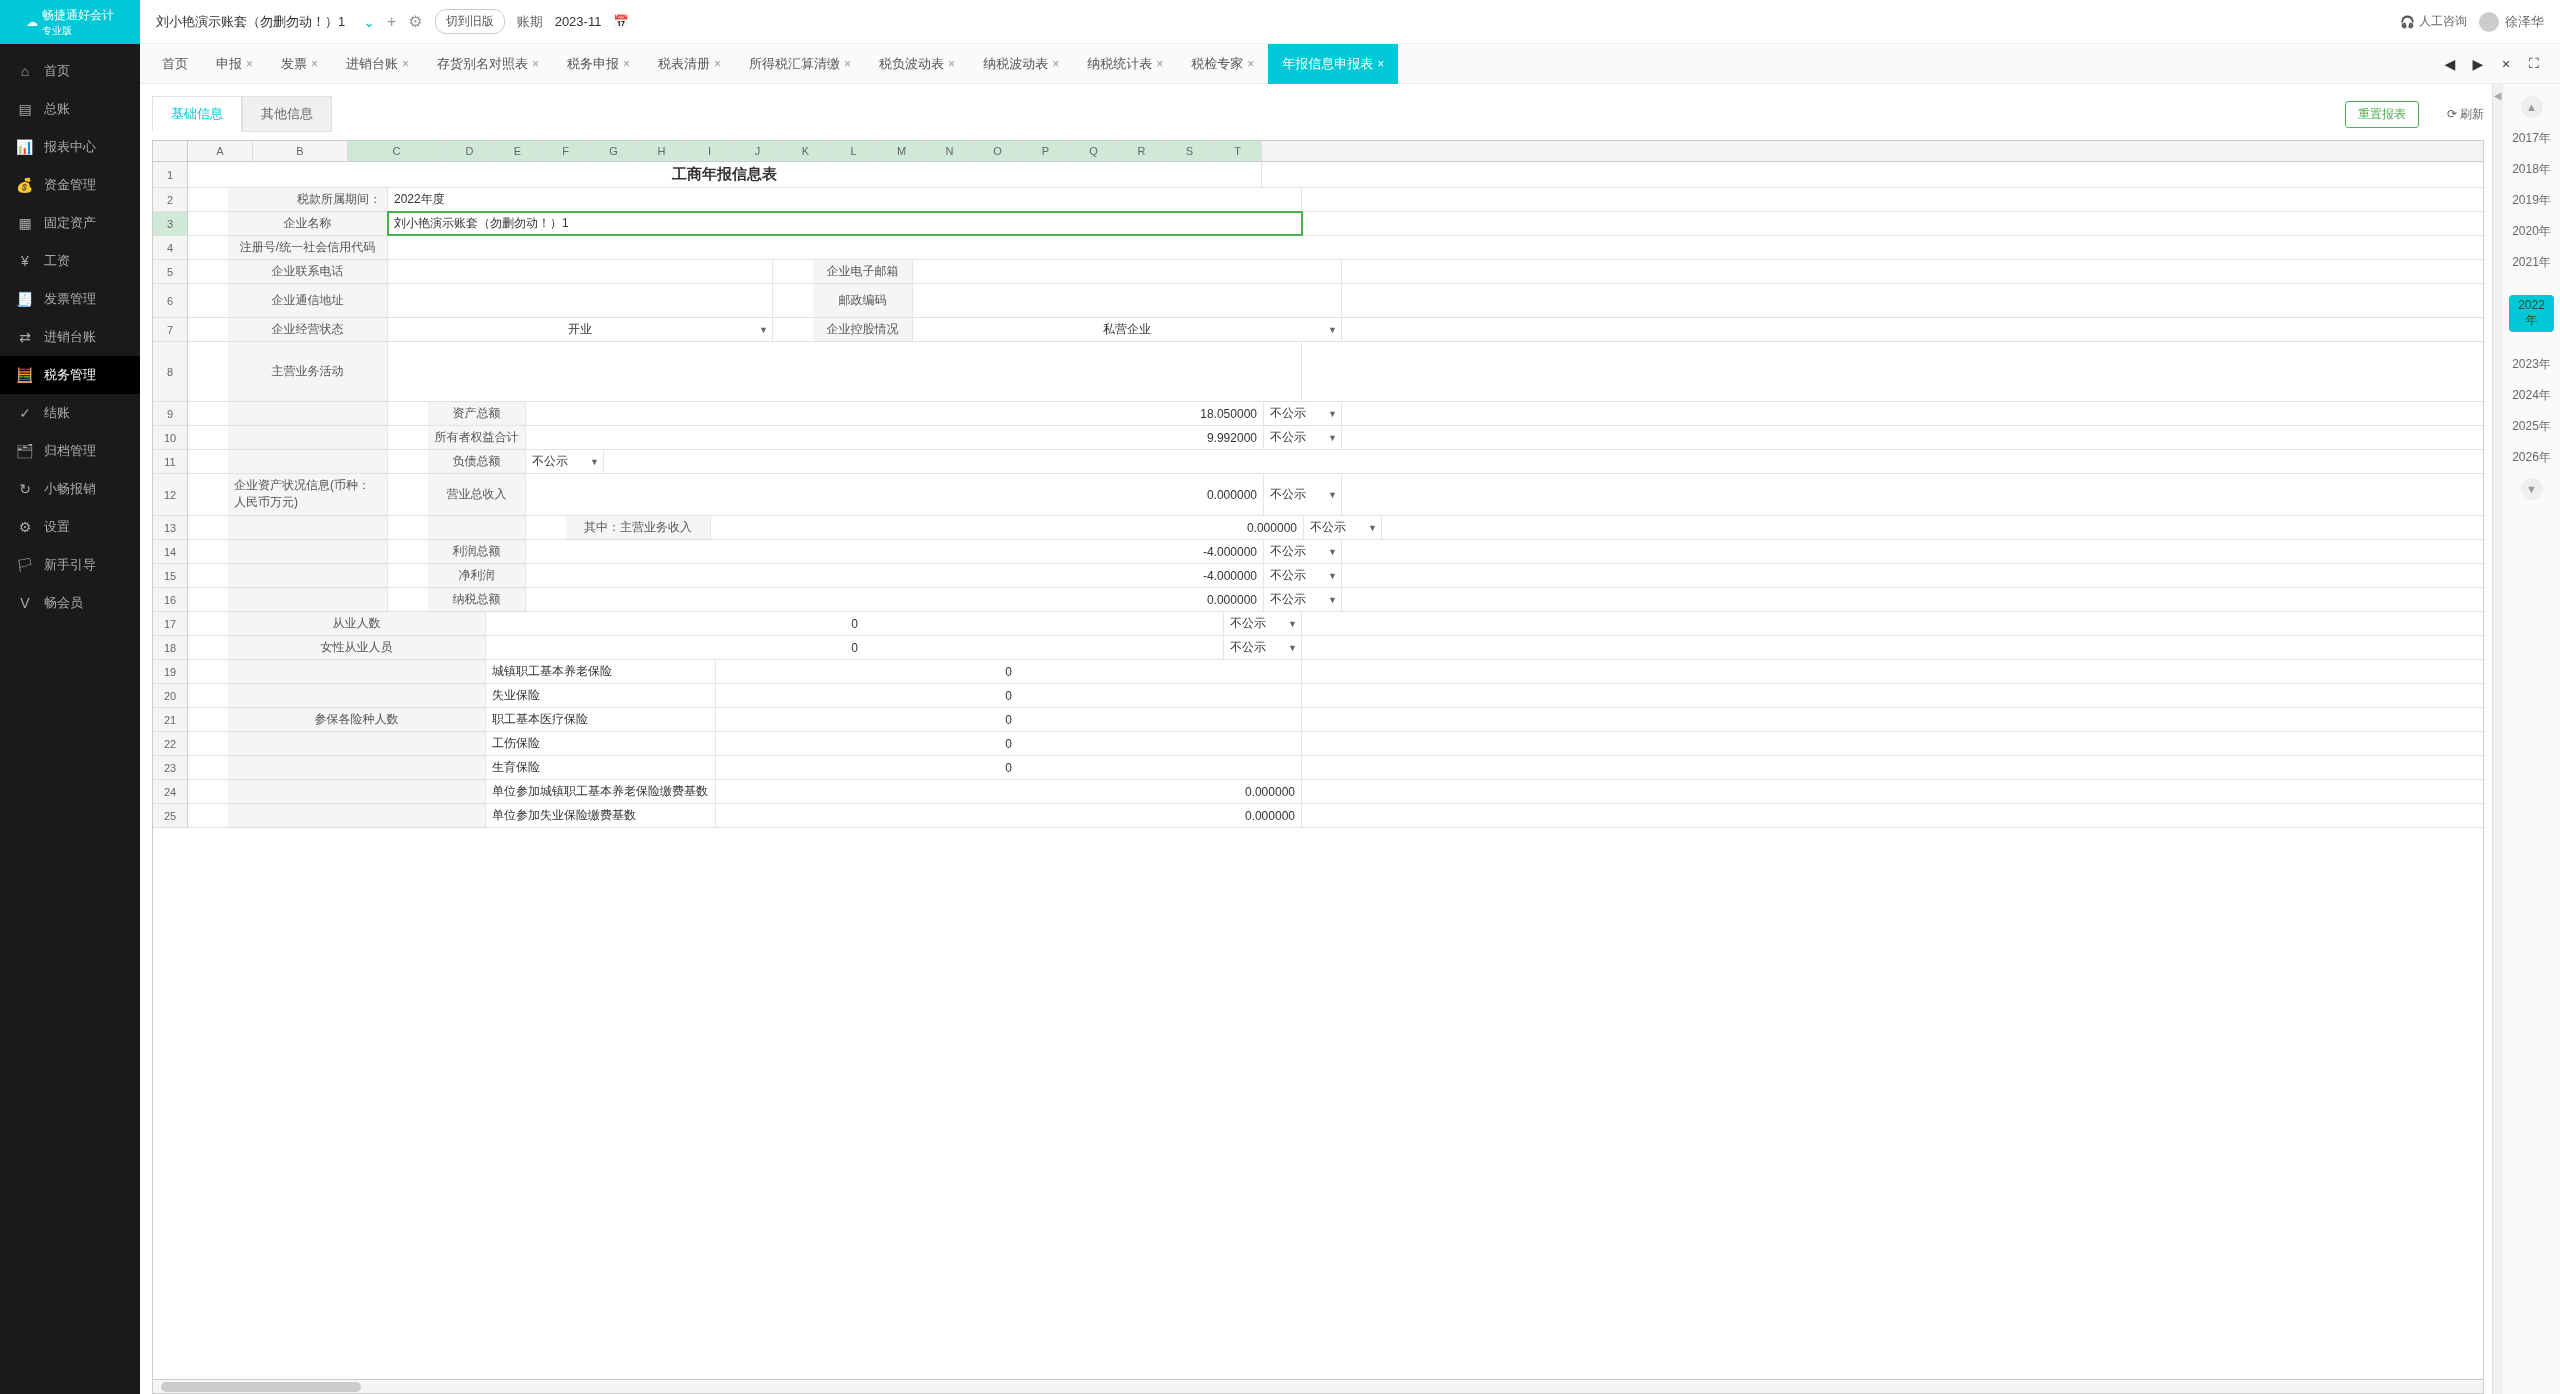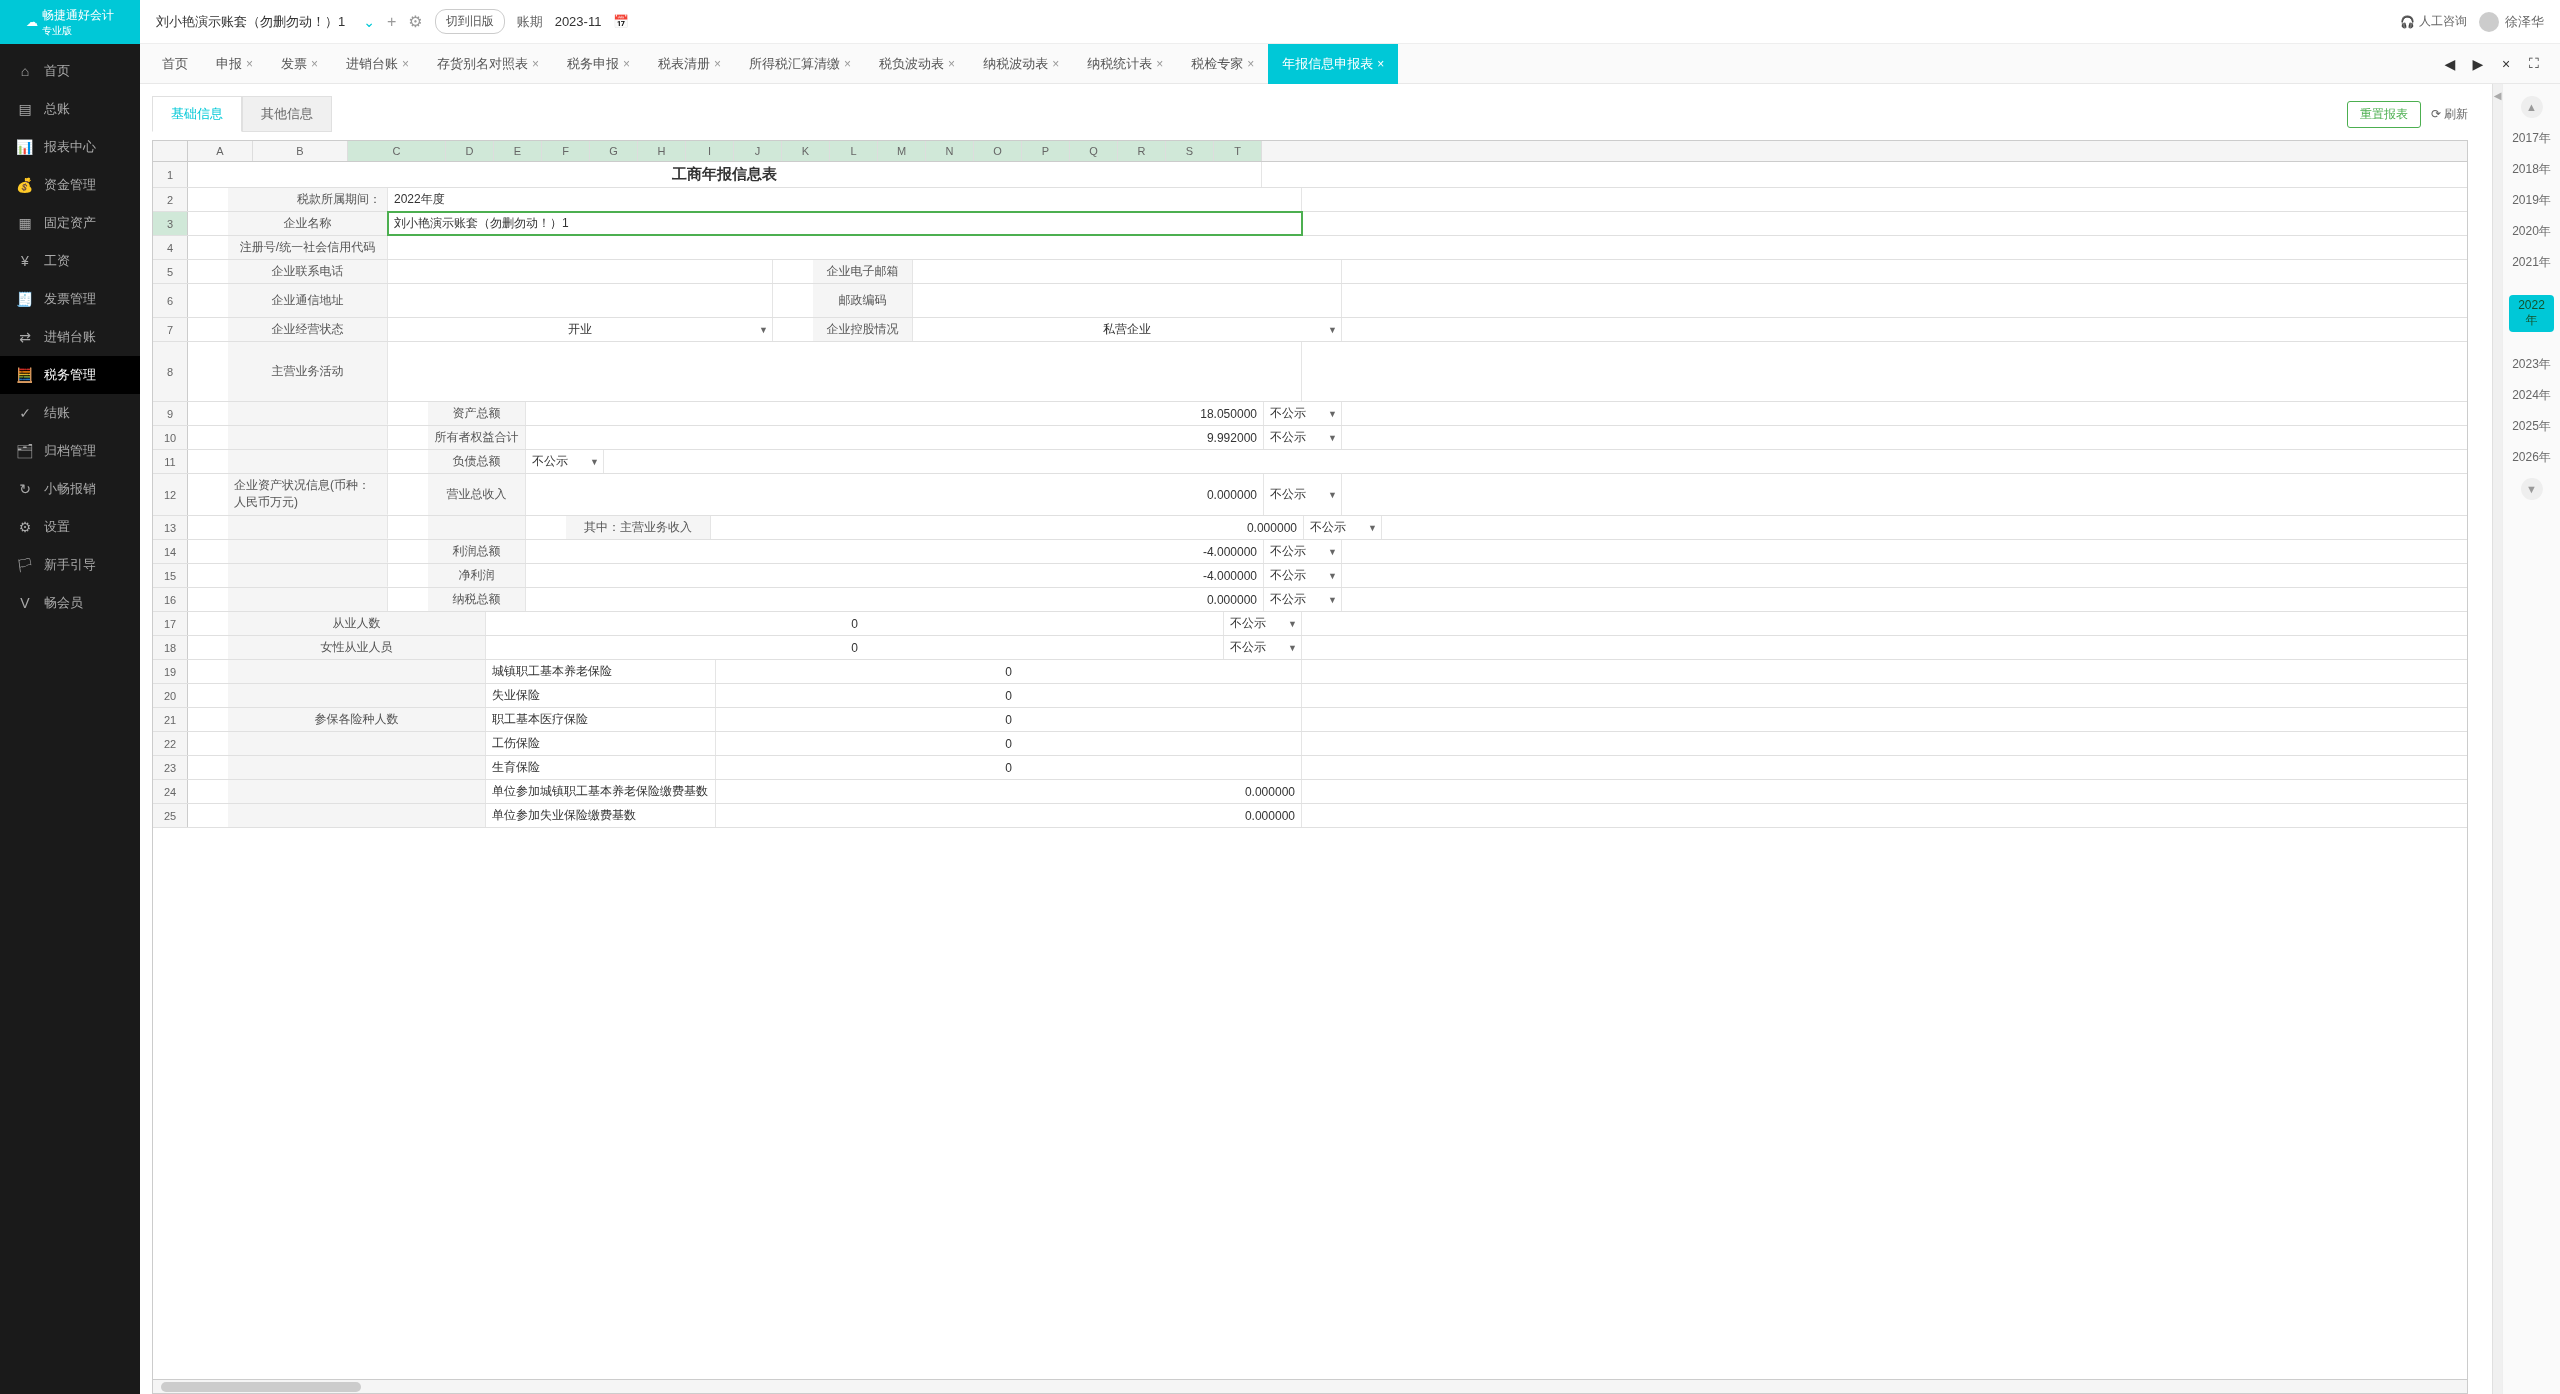--- a/index.html
+++ b/index.html
@@ -38,27 +38,27 @@
     .tabs { height: 40px; display: flex; align-items: center; padding: 0 8px; border-bottom: 1px solid #e8e8e8; background: #fafafa; }
     .tab { padding: 0 14px; height: 40px; display: flex; align-items: center; gap: 4px; color: #555; cursor: pointer; white-space: nowrap; font-size: 13px; }
     .tab.active { background: #00c8d7; color: #fff; }
     .tab-close { font-size: 12px; color: #999; }
     .tab.active .tab-close { color: #fff; }
     .tab-arrows { margin-left: auto; display: flex; gap: 8px; align-items: center; padding: 0 8px; }
     .tab-arrow { width: 20px; text-align: center; cursor: pointer; color: #333; font-size: 14px; }
     
     
     .content { flex: 1; display: flex; min-height: 0; }
-    .sheet-area { flex: 1; display: flex; flex-direction: column; padding: 12px 24px 0 12px; min-width: 0; }
+    .sheet-area { flex: 1; display: flex; flex-direction: column; padding: 12px 8px 0 12px; min-width: 0; }
     
     .sub-tabs-row { display: flex; align-items: center; margin-bottom: 8px; }
     .sub-tabs { display: flex; }
     .sub-tab { padding: 8px 18px; background: #f0f0f0; color: #666; cursor: pointer; font-size: 13px; border: 1px solid #e0e0e0; }
     .sub-tab.active { background: #fff; color: #00c8d7; border-bottom-color: #fff; }
-    .sheet-actions { margin-left: auto; display: flex; gap: 10px; align-items: center; }
+    .sheet-actions { margin-left: auto; display: flex; gap: 28px; align-items: center; }
     .reset-btn { border: 1px solid #4caf50; color: #4caf50; padding: 4px 12px; border-radius: 3px; cursor: pointer; font-size: 12px; }
     .refresh-btn { color: #666; cursor: pointer; font-size: 12px; display: flex; align-items: center; gap: 3px; }
     
     
     .spreadsheet-wrap { flex: 1; display: flex; flex-direction: column; border: 1px solid #ccc; min-height: 0; }
     .col-headers { display: flex; background: #f5f5f5; border-bottom: 1px solid #ccc; flex-shrink: 0; }
     .corner { width: 35px; border-right: 1px solid #ccc; height: 20px; }
     .col-h { text-align: center; font-size: 11px; color: #666; border-right: 1px solid #ddd; height: 20px; line-height: 20px; }
     .sheet-body { flex: 1; overflow-y: auto; overflow-x: auto; }
     .sheet-row { display: flex; border-bottom: 1px solid #e0e0e0; min-height: 22px; align-items: stretch; }

